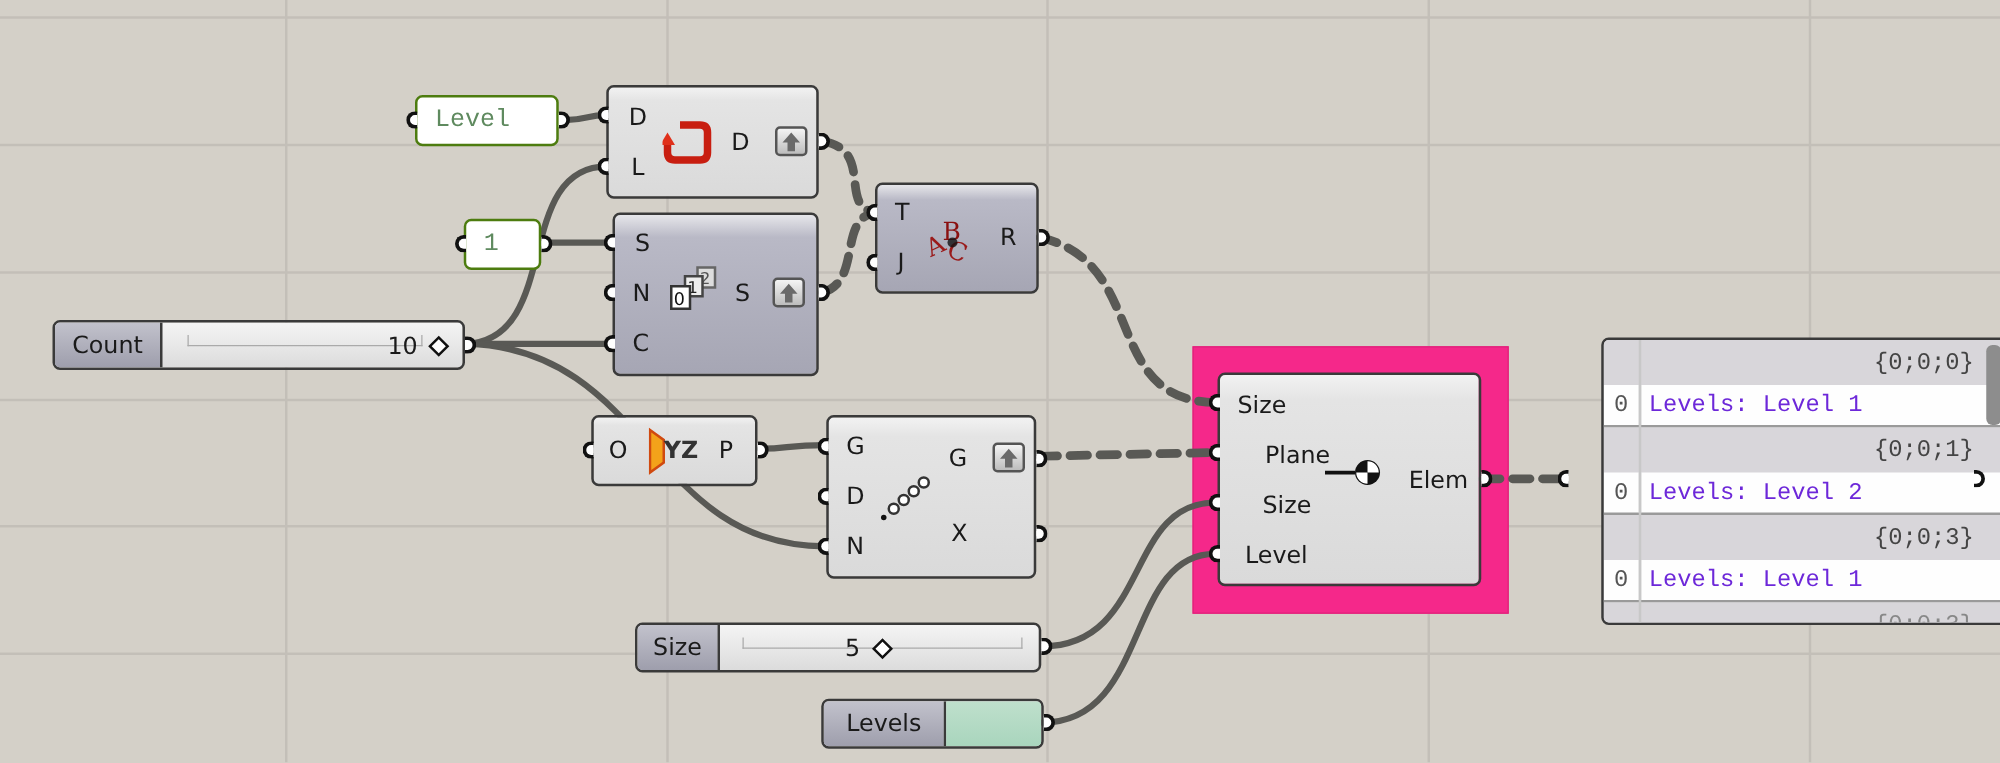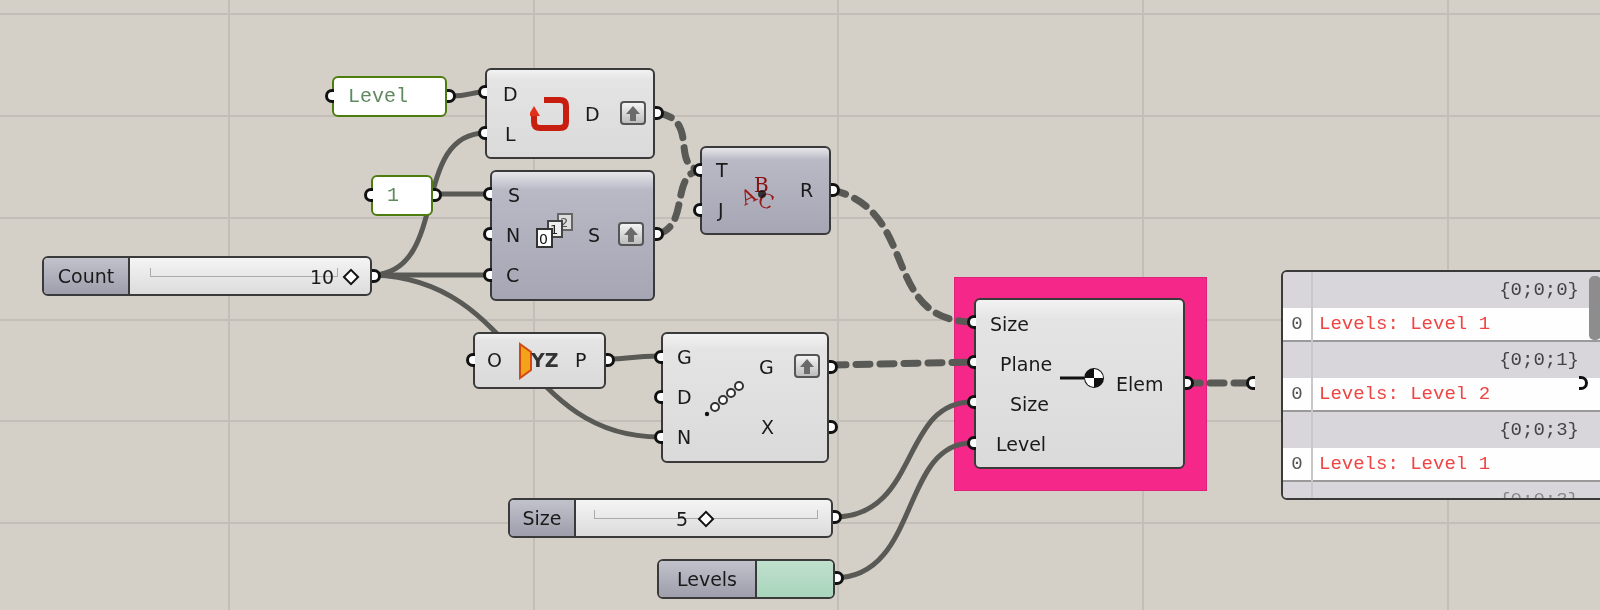--- a/index.html
+++ b/index.html
@@ -56,21 +56,21 @@
   }
   .group { position:absolute; background:#f5288a; border:1px solid #e0207a; }
   .dpanel {
     position:absolute; box-sizing:border-box; border:2px solid #3a3a3a;
     border-radius:6px; overflow:hidden; background:#d8d6da;
     font-family:"Liberation Mono", "DejaVu Sans Mono", monospace; font-size:19px; color:#444;margin-left:28px;
   }
   .dp-path { height:36px; display:flex; align-items:center; justify-content:flex-end; padding-right:26px; background:#d8d6da; box-sizing:border-box; }
   .dp-row { height:34px; display:flex; align-items:center; background:#fefefe; border-bottom:2px solid #9a9a9a; box-sizing:border-box; }
   .dp-idx { width:28px; text-align:center; border-right:2px solid #cfcfcf; height:100%; display:flex; align-items:center; justify-content:center; color:#555; }
-  .dp-val { padding-left:6px; color:#ef4444;text-align:right; }
+  .dp-val { padding-left:6px; color:#6d28d9;text-align:right; }
   .scroll { position:absolute; right:4px; top:4px; width:12px; height:64px; background:#8d8d8d; border-radius:5px; }
   .leftline { position:absolute; left:28px; top:0; bottom:0; width:2px; background:#c8c8c8; }
 </style>
 </head>
 <body>
 
 <div class="grid-h" style="top:13px"></div>
 <div class="grid-h" style="top:115px"></div>
 <div class="grid-h" style="top:217px"></div>
 <div class="grid-h" style="top:319px"></div>
@@ -214,30 +214,30 @@
   </div>
 </div>
 <div class="grip in" style="left:654px; top:350px;"></div>
 <div class="grip in" style="left:654px; top:390px;"></div>
 <div class="grip in" style="left:654px; top:430px;"></div>
 <div class="grip out" style="left:829px; top:360px;"></div>
 <div class="grip out" style="left:829px; top:420px;"></div>
 
 <div class="comp" style="left:974px; top:298px; width:211px; height:171px;">
   <span class="lbl" style="left:14px; top:14px;">Size</span>
-  <span class="lbl" style="left:24px; top:54px;">Plane</span>
+  <span class="lbl" style="left:36px; top:54px;">Plane</span>
   <span class="lbl" style="left:34px; top:94px;">Size</span>
   <span class="lbl" style="left:20px; top:134px;">Level</span>
   <svg style="position:absolute; left:84px; top:64px;" width="50" height="28" viewBox="0 0 50 28">
     <line x1="0" y1="14" x2="24" y2="14" stroke="#111" stroke-width="3"></line>
     <circle cx="34" cy="14" r="10" fill="#111"></circle>
     <path d="M34 14 L34 5 A9 9 0 0 1 43 14 Z" fill="#fff"></path>
     <path d="M34 14 L34 23 A9 9 0 0 1 25 14 Z" fill="#fff"></path>
   </svg>
-  <span class="lbl" style="left:140px; top:74px;">Elem</span>
+  <span class="lbl" style="left:151px; top:74px;">Elem</span>
 </div>
 <div class="grip in" style="left:967px; top:315px;"></div>
 <div class="grip in" style="left:967px; top:355px;"></div>
 <div class="grip in" style="left:967px; top:395px;"></div>
 <div class="grip in" style="left:967px; top:436px;"></div>
 <div class="grip out" style="left:1185px; top:376px;"></div>
 
 <div class="slider" style="left:508px; top:498px; width:325px; height:40px;">
   <div class="name" style="width:64px;">Size</div>
   <div class="track">

